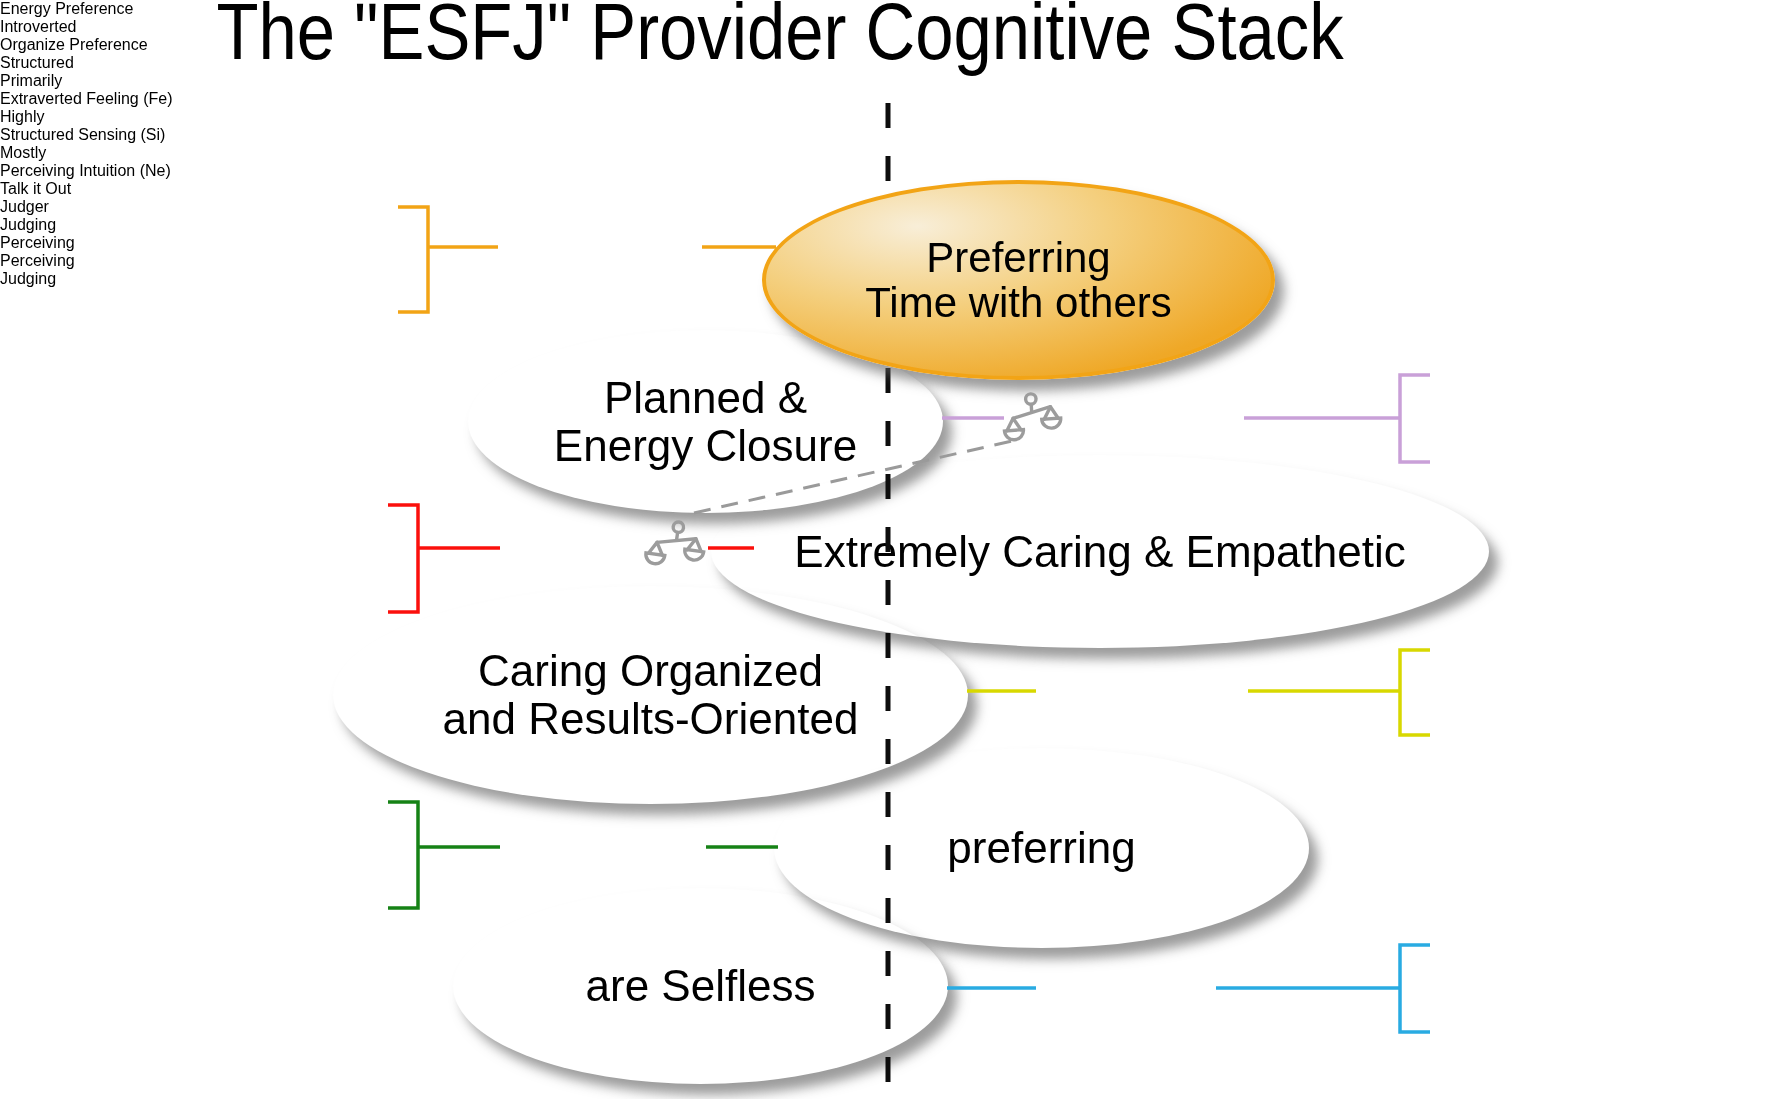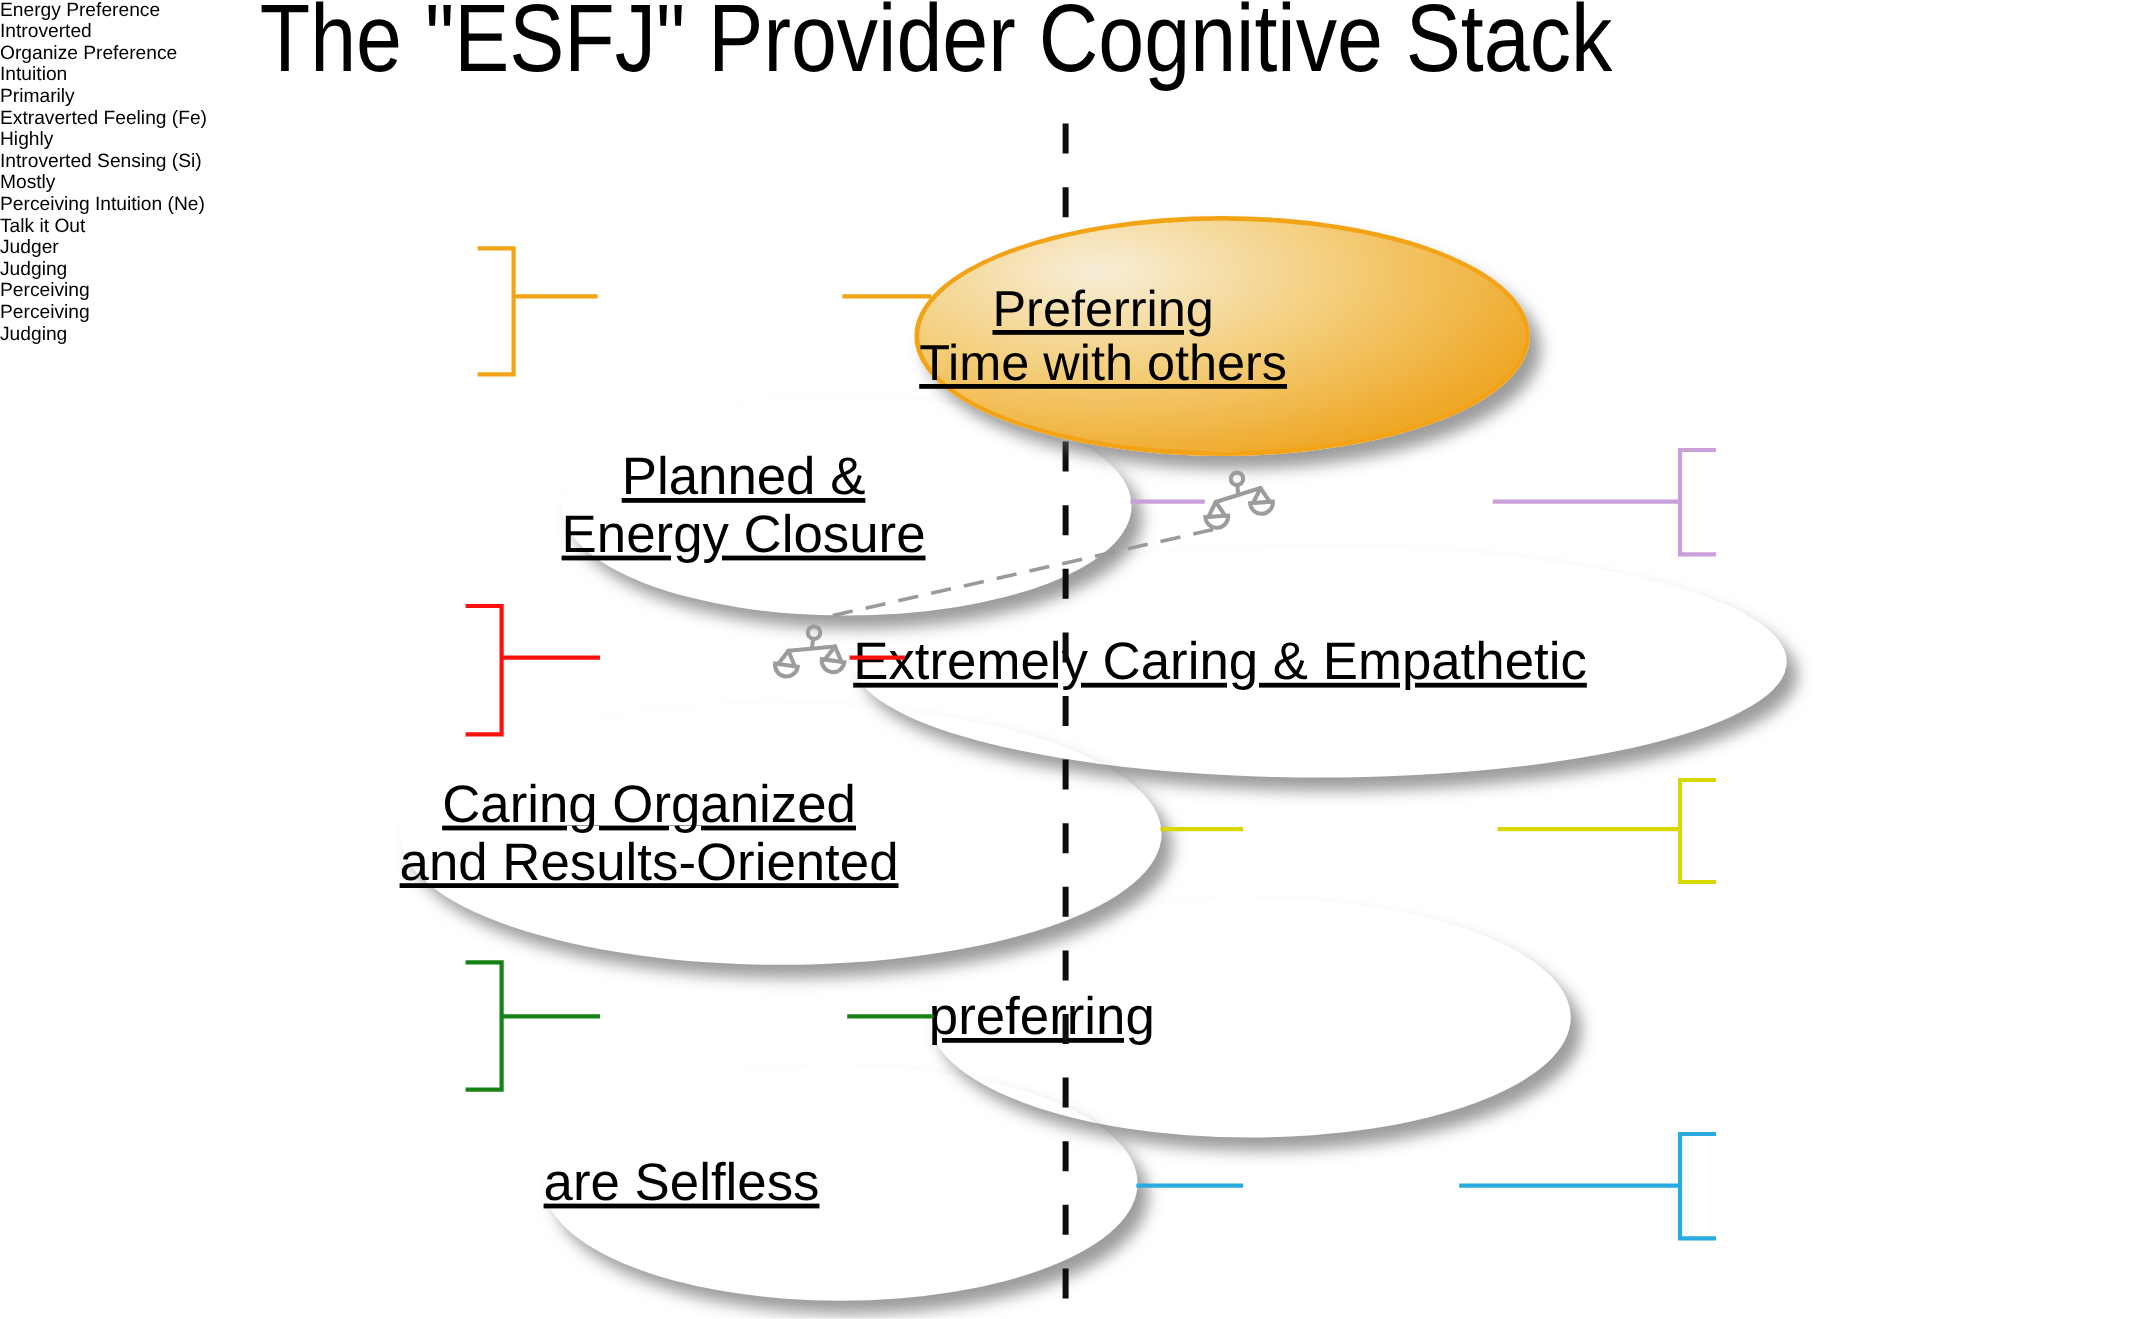--- a/index.html
+++ b/index.html
@@ -4,23 +4,23 @@
 <style>
   html,body{margin:0;padding:0;background:#fff;}
   #canvas{position:relative;width:1789px;height:1099px;background:#fff;overflow:hidden;
           font-family:"Liberation Sans",sans-serif;}
   #page-title{position:absolute;left:0;top:-14px;width:1560px;text-align:center;
           font-size:80px;color:#000;white-space:nowrap;
           transform:scaleX(0.86);transform-origin:50% 0;z-index:9;}
   svg.layer{position:absolute;left:0;top:0;}
   #bg-layer{z-index:1;}
   #fg-layer{z-index:8;}
-  .bubble{position:absolute;border-radius:50%;display:flex;align-items:center;
+  .bubble{position:absolute;border-radius:50%;display:flex;align-items:center;justify-content:center;
           text-align:center;color:#000;font-size:44px;line-height:1.08;
-          box-shadow:9px 11px 12px rgba(95,95,95,.62);text-decoration:underline;}
+          box-shadow:9px 11px 12px rgba(95,95,95,.62);}
   .bubble span{display:block;}
   .e-orange{background:radial-gradient(ellipse at 30% 22%,#f8eed8 0%,#f4cf7e 38%,#efa827 78%,#eda022 100%);
             border:4px solid #f2a416;z-index:7;}
   .e-purple{background:radial-gradient(ellipse at 30% 24%,#efe0f6 0%,#dfc3ec 38%,#c守a 0;border:3px solid;}
   .e-purple{background:radial-gradient(ellipse at 30% 24%,#efe0f6 0%,#dfc3ec 38%,#c99bd9 78%,#c494d7 100%);
             border:4px solid #ba86ce;z-index:5;}
   .e-red{background:radial-gradient(ellipse at 30% 24%,#f6bab4 0%,#f2908a 38%,#ea453e 78%,#e83831 100%);
             border:4px solid #fb100c;z-index:6;}
   .e-yellow{background:radial-gradient(ellipse at 30% 24%,#fbfbdf 0%,#f7f796 38%,#f0f036 80%,#eeee22 100%);
             border:4px solid #ecec08;z-index:4;}
@@ -124,29 +124,29 @@
   </svg>
 
   <div id="page-title">The "ESFJ" Provider Cognitive Stack</div>
 
   <div class="side-label align-r" style="left:0;top:203px;width:412px">
     <div class="lbl-bold">Energy Preference</div>
     <div class="lbl-gray">Introverted</div>
   </div>
   <div class="side-label align-l" style="left:1414px;top:376px;width:375px">
     <div class="lbl-bold">Organize Preference</div>
-    <div class="lbl-gray">Intuition</div>
+    <div class="lbl-gray">Structured</div>
   </div>
   <div class="side-label align-r" style="left:0;top:506px;width:405px">
     <div class="lbl-bold">Primarily</div>
     <div class="lbl-gray">Extraverted Feeling (Fe)</div>
   </div>
   <div class="side-label align-l" style="left:1414px;top:649px;width:375px">
     <div class="lbl-bold">Highly</div>
-    <div class="lbl-gray">Introverted Sensing (Si)</div>
+    <div class="lbl-gray">Structured Sensing (Si)</div>
   </div>
   <div class="side-label align-r" style="left:0;top:805px;width:405px">
     <div class="lbl-bold">Mostly</div>
     <div class="lbl-gray">Perceiving Intuition (Ne)</div>
   </div>
 
   <div class="conn-label" style="left:500px;top:247px;width:200px">Talk it Out</div>
   <div class="conn-label" style="left:1058px;top:418px;width:180px">Judger</div>
   <div class="conn-label" style="left:505px;top:548px;width:148px">Judging</div>
   <div class="conn-label" style="left:1040px;top:691px;width:204px">Perceiving</div>

